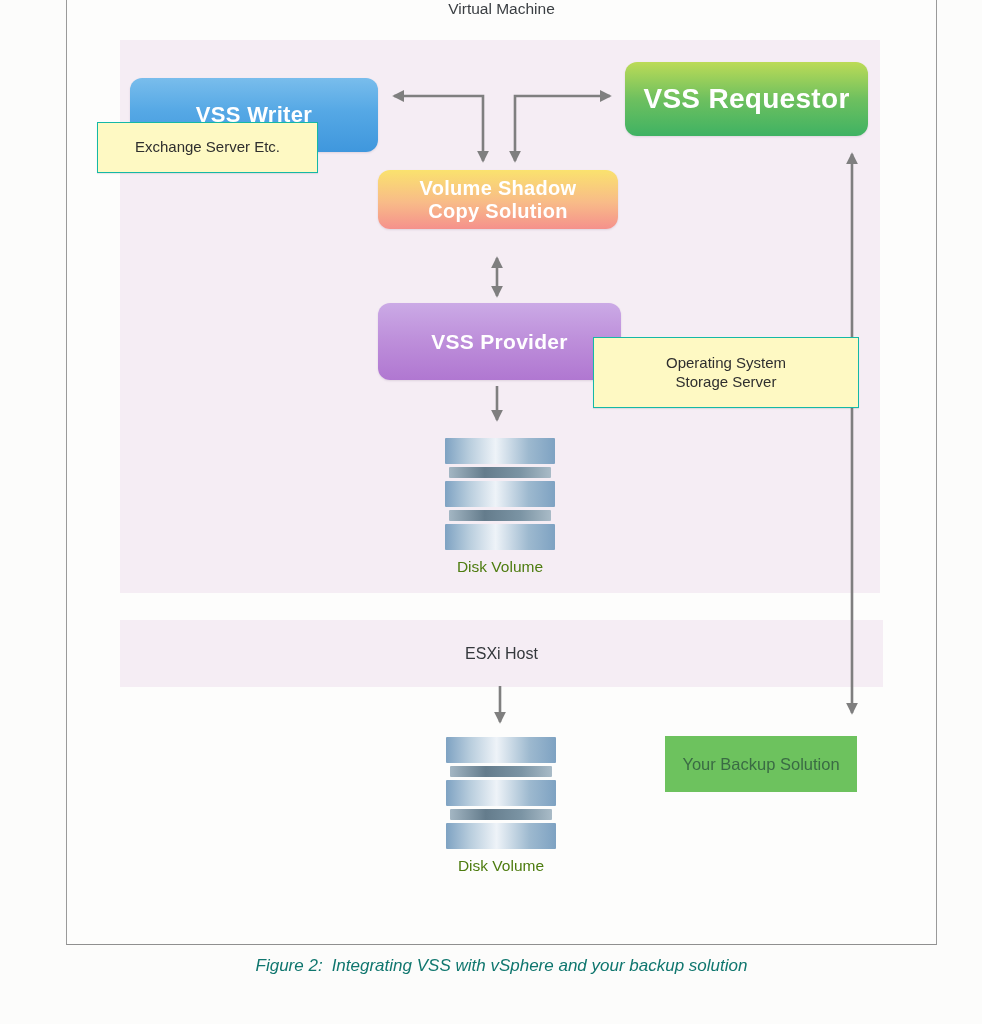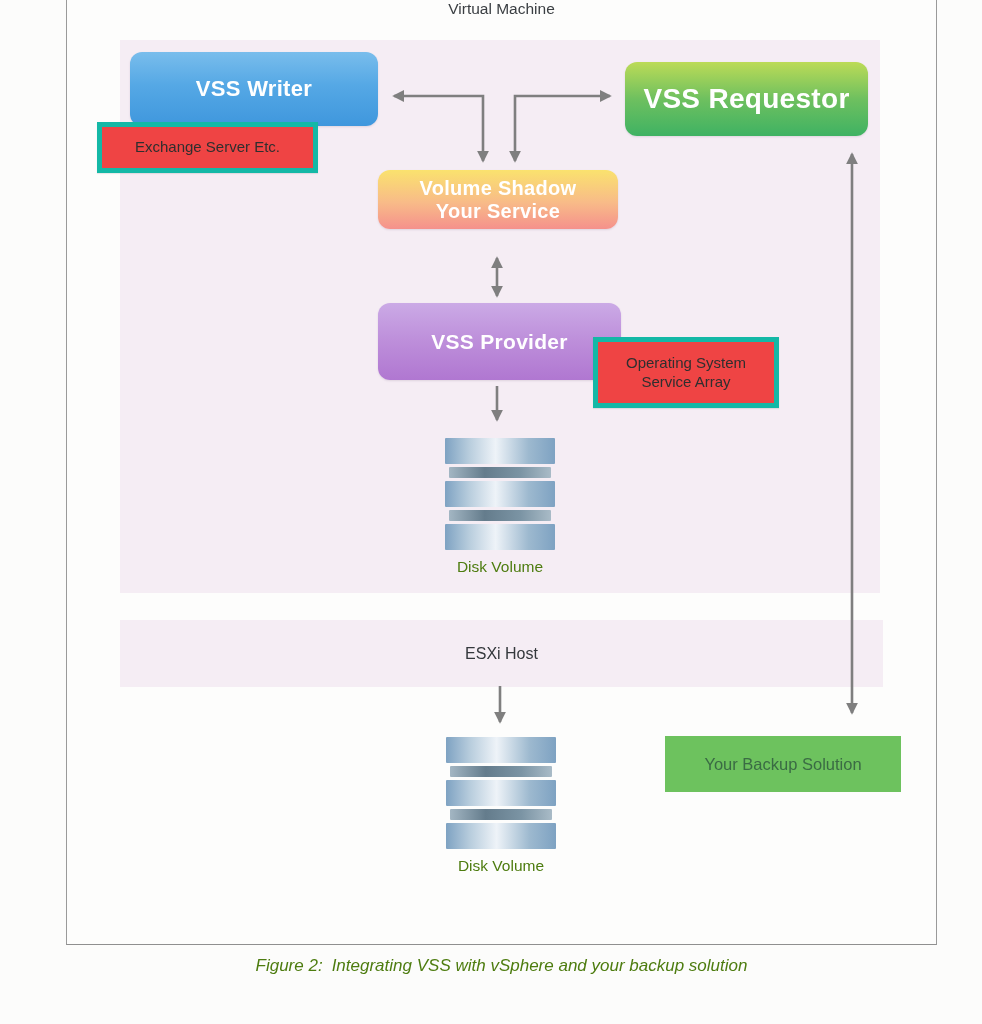--- a/index.html
+++ b/index.html
@@ -35,47 +35,47 @@
   }
 
   .node {
     position:absolute; border-radius:12px;
     display:flex; flex-direction:column; align-items:center; justify-content:center;
     color:#ffffff; font-weight:bold; text-align:center;
     letter-spacing:.3px;
     box-shadow:0 1px 2px rgba(120,100,130,.18);
   }
   .node-writer {
-    left:130px; top:52px; width:248px; height:74px; font-size:22px;
+    left:130px; top:78px; width:248px; height:74px; font-size:22px;
     background:linear-gradient(180deg,#79bdec 0%,#55a8e5 45%,#3f97dd 100%);
   }
   .node-requestor {
     left:625px; top:62px; width:243px; height:74px; font-size:28px;
     background:linear-gradient(180deg,#bcdb57 0%,#6ec05f 50%,#3fb263 100%);
   }
   .node-vscs {
     left:378px; top:170px; width:240px; height:59px; font-size:20px; line-height:1.12;
     background:linear-gradient(180deg,#fae26e 0%,#f8bb88 55%,#f5918c 100%);
   }
   .node-provider {
     left:378px; top:303px; width:243px; height:77px; font-size:21px;
     background:linear-gradient(180deg,#cbaae6 0%,#bd8eda 50%,#b077d1 100%);
   }
 
   .note-box {
-    position:absolute; background:#ef4444; border:5px solid #14b8a6;
+    position:absolute; background:#fef9c3; border:1px solid #14b8a6;
     display:flex; flex-direction:column; align-items:center; justify-content:center;
     color:#2f2f2f; font-size:15px; line-height:1.25; text-align:center;
     box-shadow:0 1px 1px rgba(0,0,0,.08);
   }
   .note-exchange { left:97px;  top:122px; width:221px; height:51px; }
-  .note-storage  { left:593px; top:337px; width:186px; height:71px; }
+  .note-storage  { left:593px; top:337px; width:266px; height:71px; }
 
   .backup-node {
-    position:absolute; left:665px; top:736px; width:236px; height:56px;
+    position:absolute; left:665px; top:736px; width:192px; height:56px;
     background:#6dc25e;
     display:flex; align-items:center; justify-content:center;
     color:#3a6b44; font-size:16.5px;
   }
 
   .disk-stack {
     position:absolute; width:110px; display:flex; flex-direction:column; gap:3px;
   }
   .disk-vm   { left:445px; top:438px; }
   .disk-esxi { left:446px; top:737px; }
@@ -91,21 +91,21 @@
     position:absolute; width:160px; text-align:center;
     color:#4d7c0f; font-size:15.5px;
   }
   .disk-label-vm   { left:420px; top:558px; }
   .disk-label-esxi { left:421px; top:857px; }
 
   .arrow-layer { position:absolute; inset:0; pointer-events:none; }
 
   .caption {
     position:absolute; left:66px; top:956px; width:871px; text-align:center;
-    font-style:italic; color:#4d7c0f; font-size:17px;
+    font-style:italic; color:#0f766e; font-size:17px;
   }
   .caption .cap-prefix { margin-right:9px; }
 </style>
 </head>
 <body>
 
 <div class="page">
 
   <div class="figure-frame"></div>
 
@@ -140,30 +140,30 @@
   <div class="node node-requestor">
     <span>VSS Requestor</span>
   </div>
 
   <div class="note-box note-exchange">
     <span>Exchange Server Etc.</span>
   </div>
 
   <div class="node node-vscs">
     <span>Volume Shadow</span>
-    <span>Your Service</span>
+    <span>Copy Solution</span>
   </div>
 
   <div class="node node-provider">
     <span>VSS Provider</span>
   </div>
 
   <div class="note-box note-storage">
     <span>Operating System</span>
-    <span>Service Array</span>
+    <span>Storage Server</span>
   </div>
 
   <div class="disk-stack disk-vm">
     <div class="bar-thick"></div>
     <div class="bar-thin"></div>
     <div class="bar-thick"></div>
     <div class="bar-thin"></div>
     <div class="bar-thick"></div>
   </div>
   <div class="disk-label disk-label-vm">Disk Volume</div>

